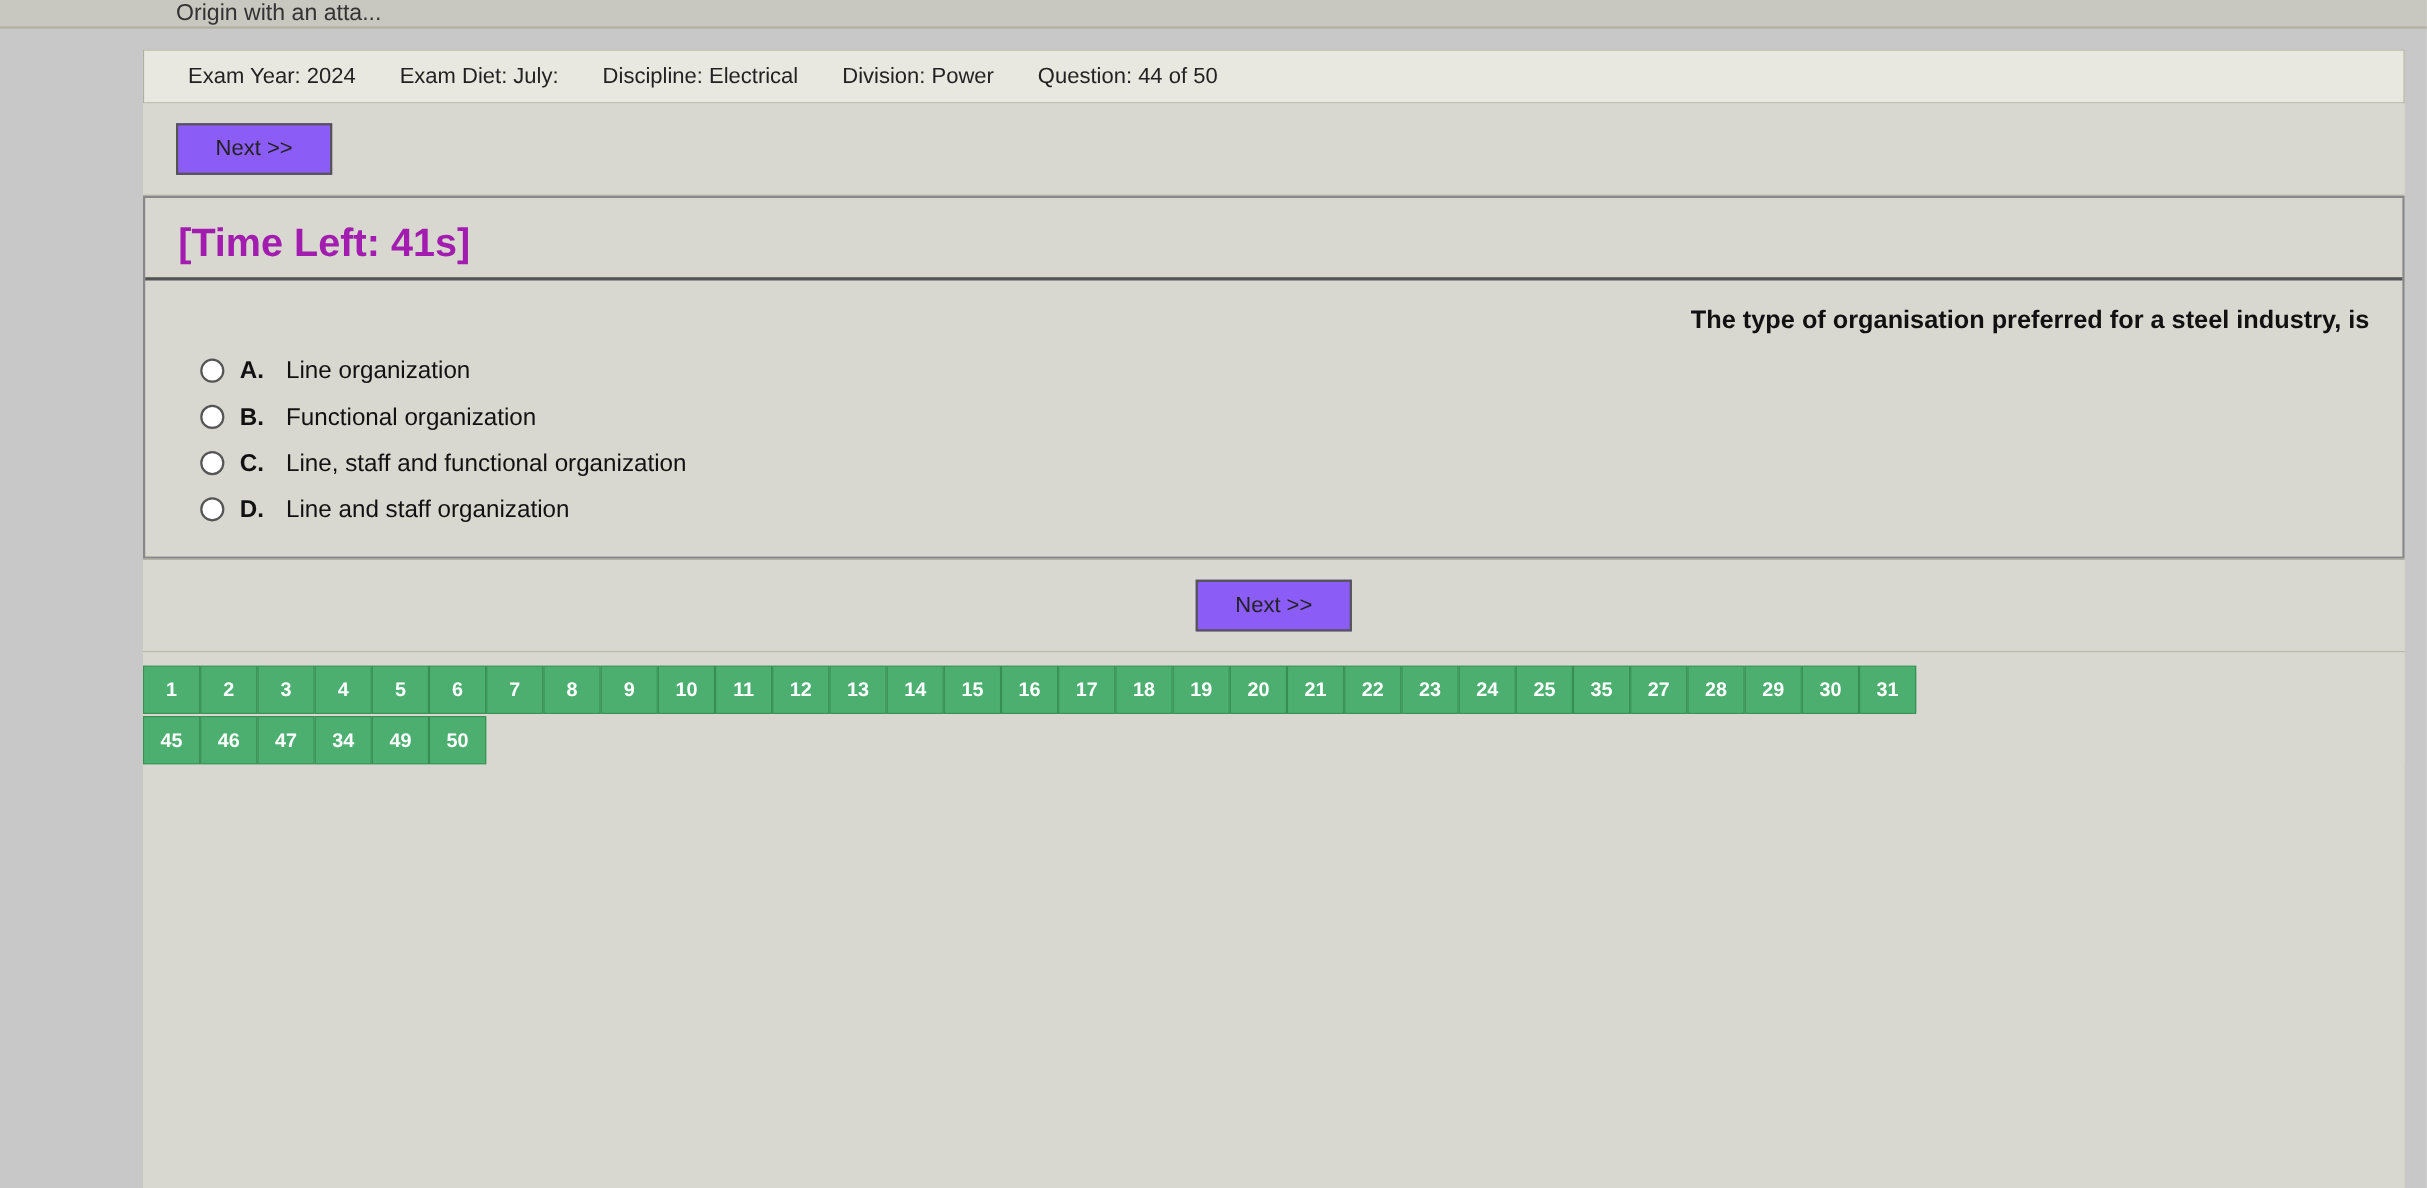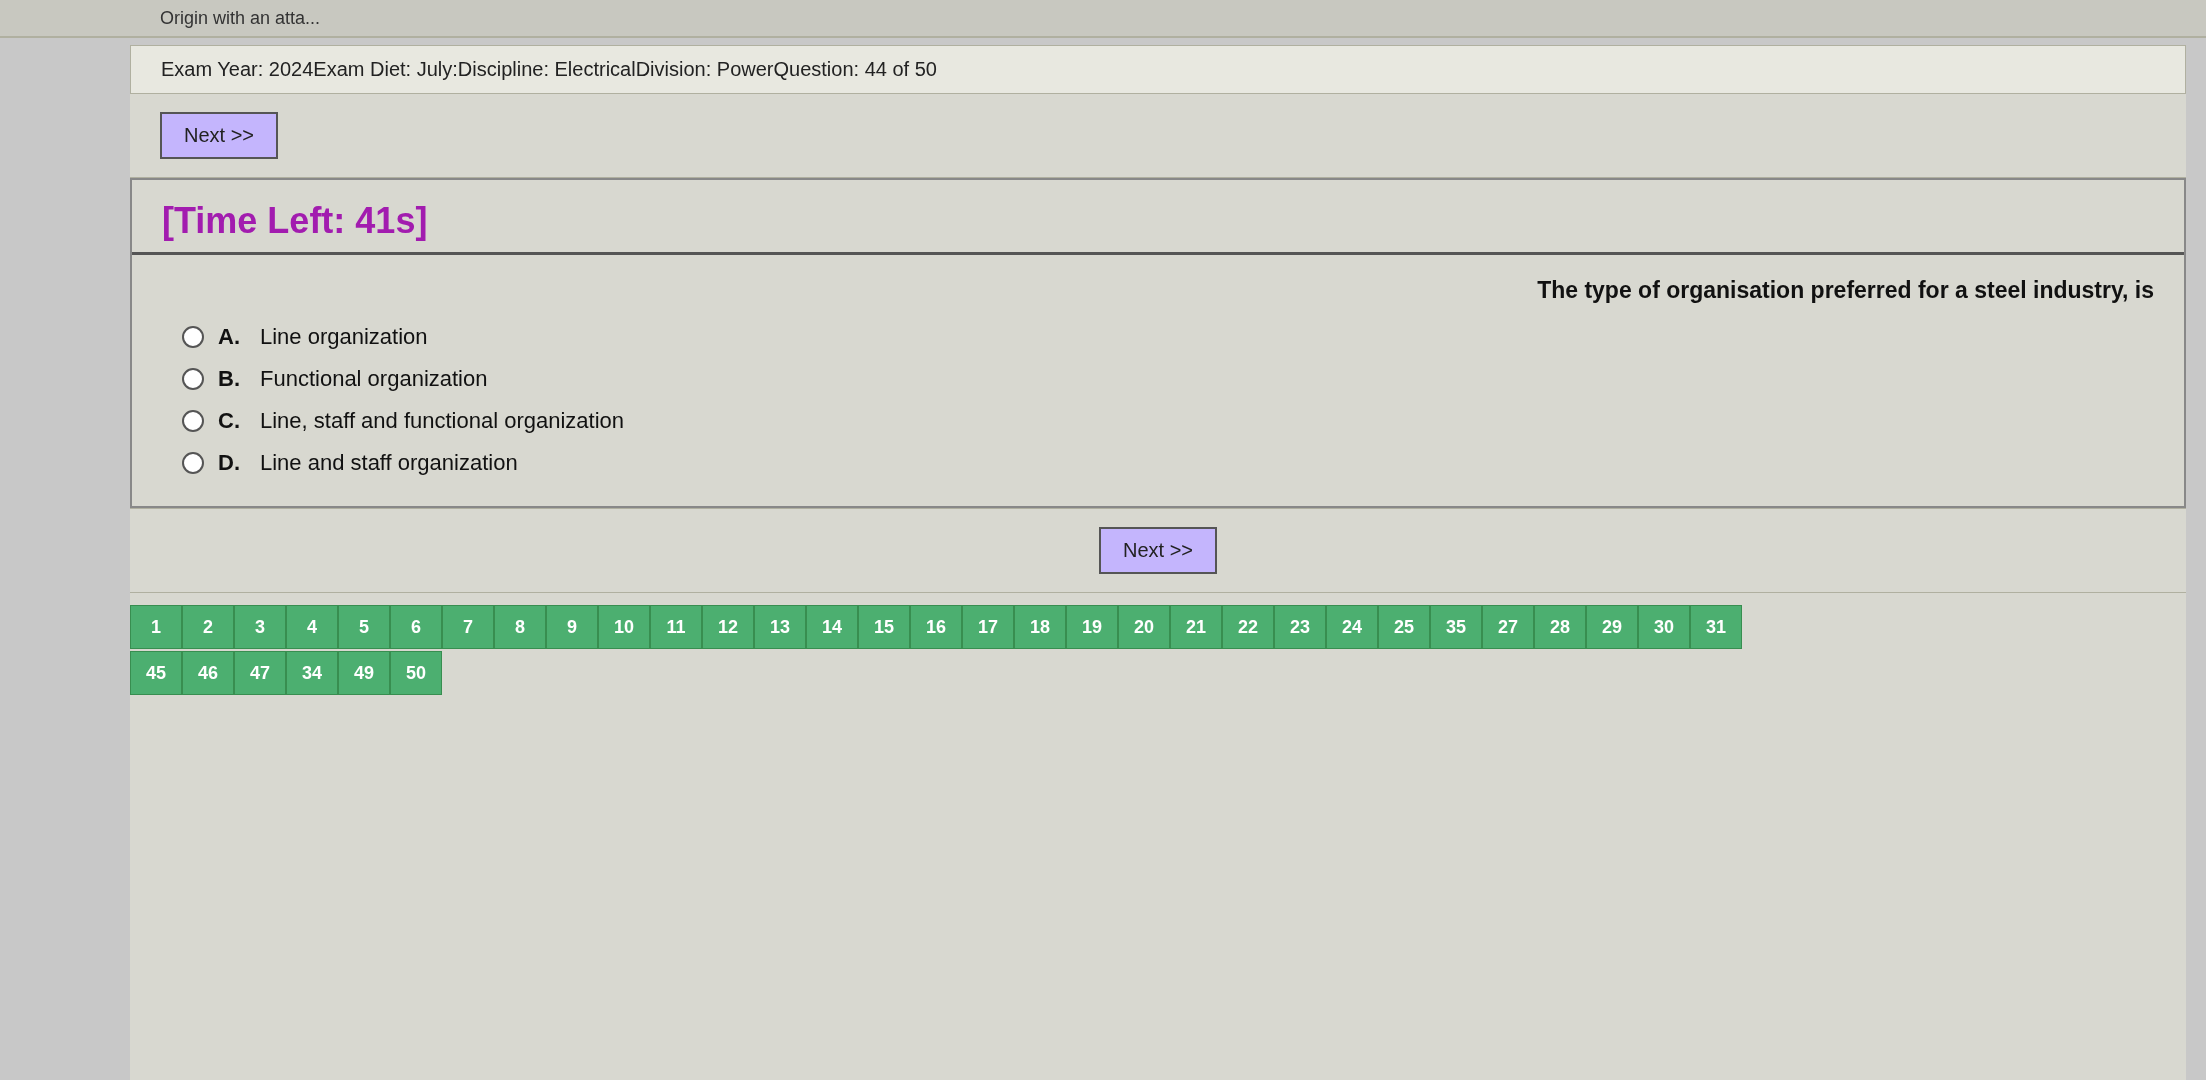--- a/index.html
+++ b/index.html
@@ -5,60 +5,61 @@
     * { margin: 0; padding: 0; box-sizing: border-box; }
     body {
       font-family: Arial, sans-serif;
       background: #c8c8c8;
       width: 2206px;
       min-height: 1080px;
       position: relative;
     }
     .origin-bar {
       background: #c8c8c0;
-      height: 38px;
+      height: 26px;
       width: 100%;
       position: absolute;
       top: 0;
       display: flex;
       align-items: center;
       padding-left: 160px;
-      font-size: 18px;
+      font-size: 21px;
       color: #333;
       border-bottom: 2px solid #b0b0a0;
     }
     .main-container {
       position: absolute;
       top: 45px;
       left: 130px;
       right: 20px;
       bottom: 0;
       background: #d8d8d0;
     }
     .exam-info-bar {
       background: #e8e8e0;
       border: 1px solid #b0b0a0;
-      padding: 12px 30px;
+      padding: 12px 40px;
       font-size: 20px;
       color: #222;
       display: flex;
+      gap: 40px;
       align-items: center;
     }
     .exam-info-item {
       color: #222;
     }
     .next-button-container-top {
       padding: 18px 30px;
       background: #d8d8d0;
       border-bottom: 1px solid #b0b0a0;
     }
     .next-btn {
       border: 2px solid #555;
-      background: #c4b5fd;
-      padding: 10px 22px;
+      background: #8b5cf6;
+      padding: 10px 34px;
       font-size: 20px;
       cursor: pointer;
       color: #222;
       font-family: Arial, sans-serif;
     }
     .question-section {
       background: #d8d8d0;
       border: 2px solid #888;
       margin: 0;
       padding: 0;

